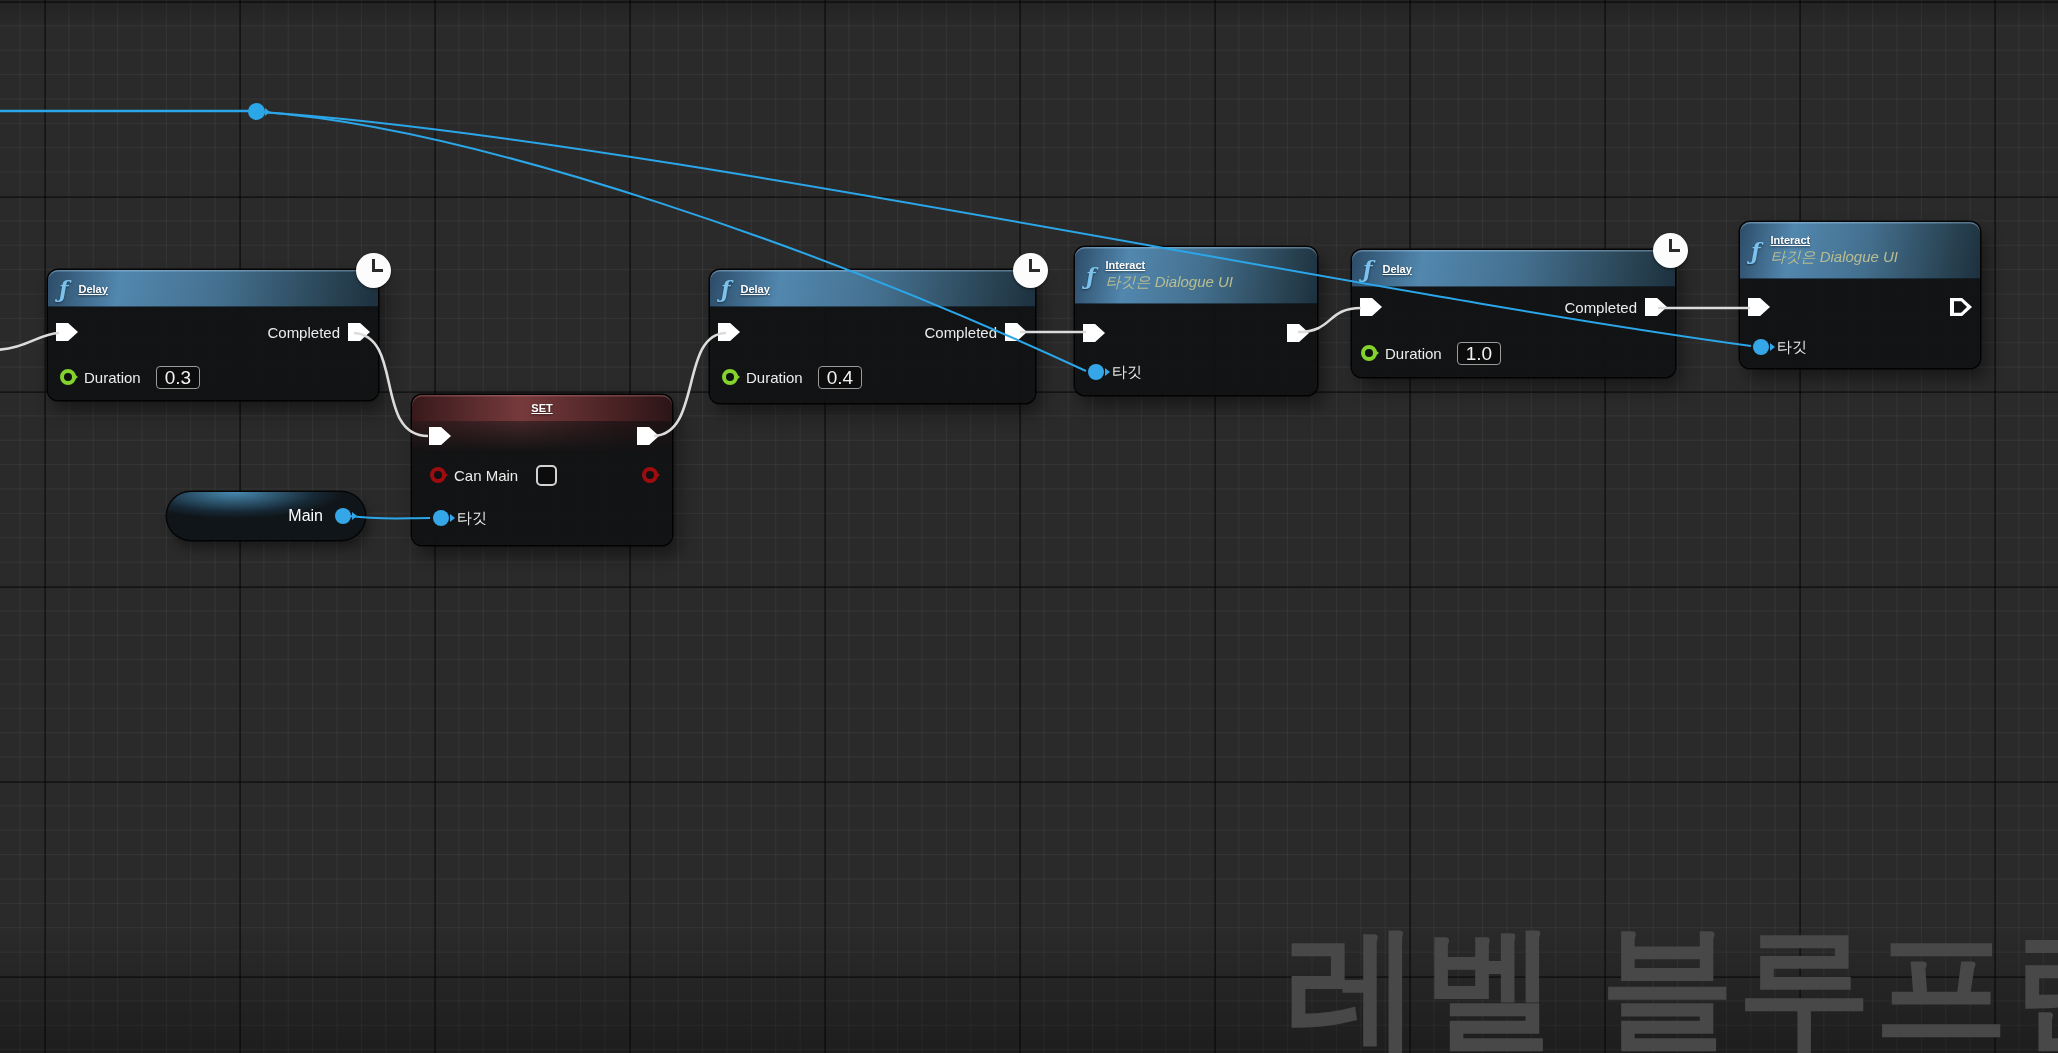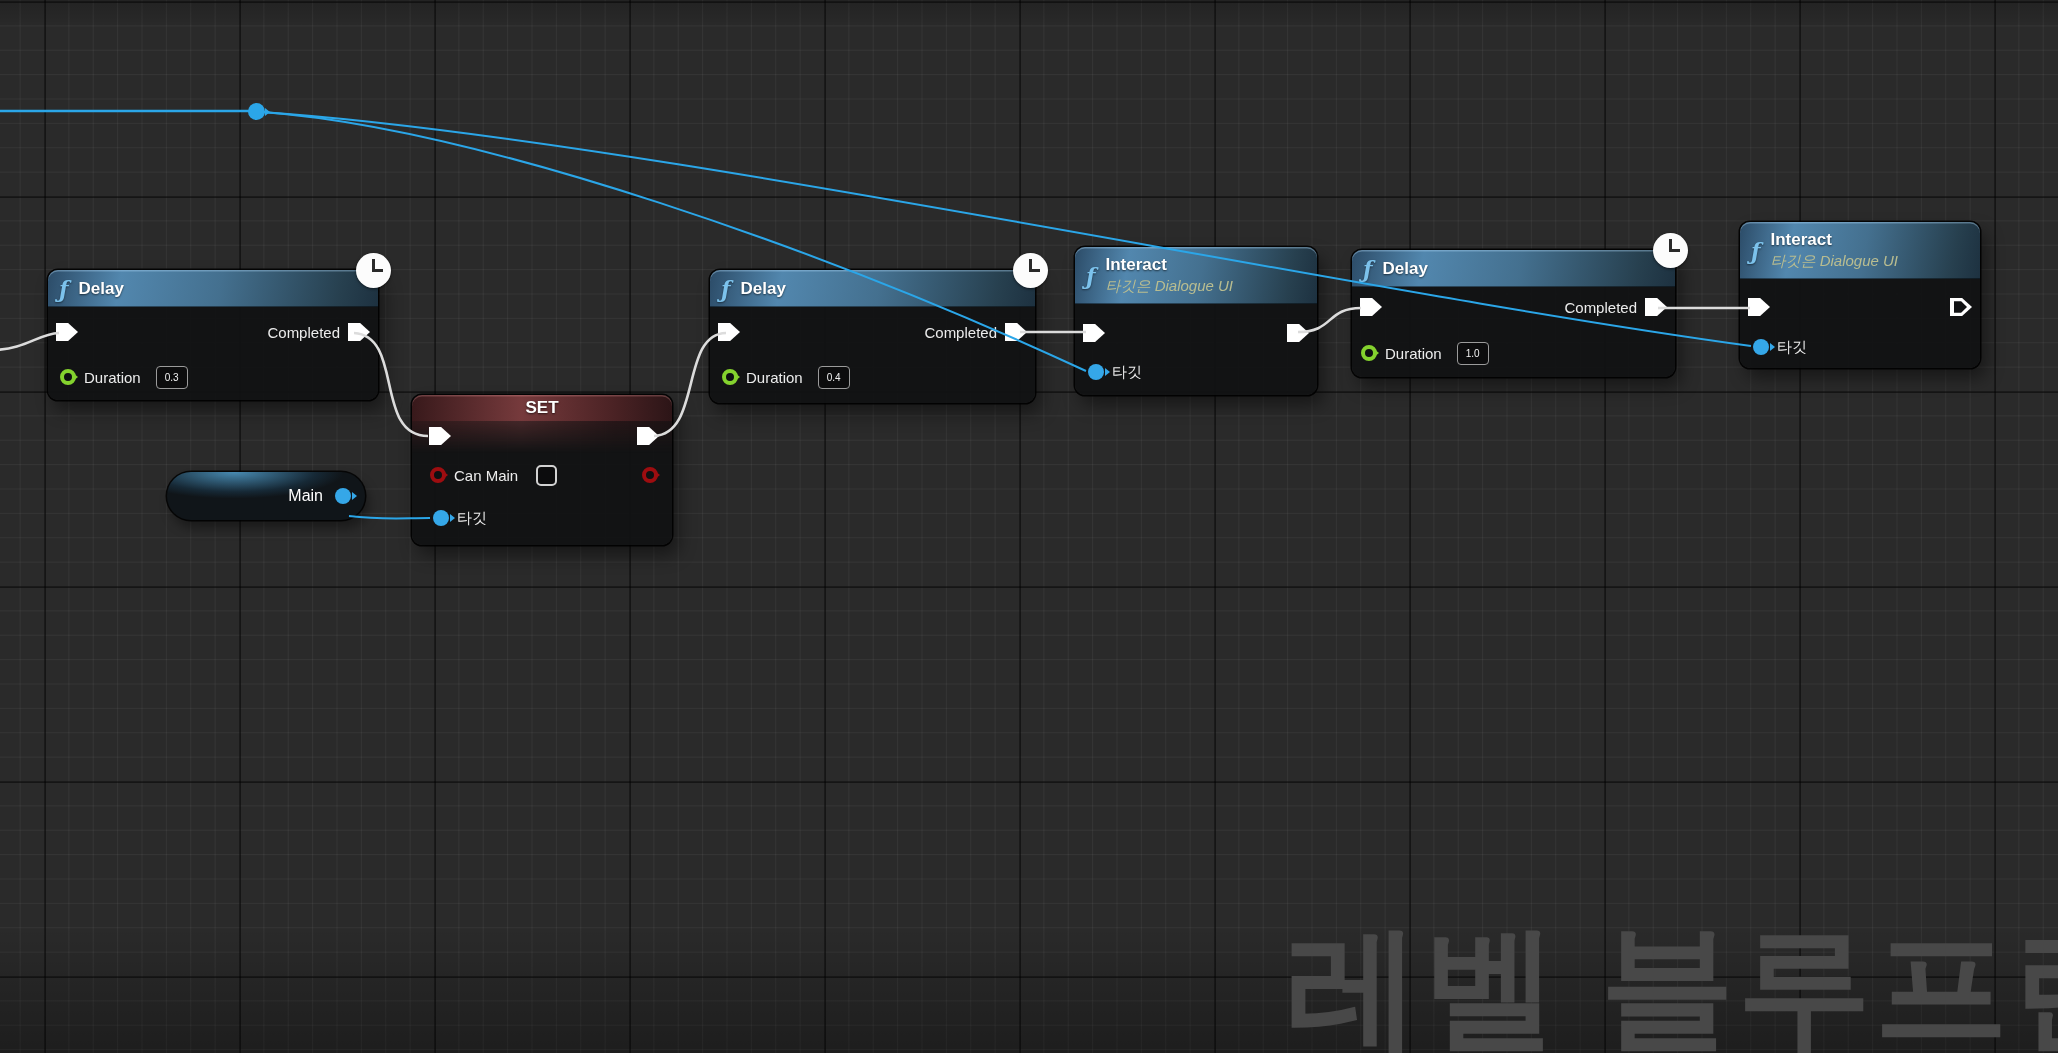--- a/index.html
+++ b/index.html
@@ -24,21 +24,21 @@
   
   .node{position:absolute;z-index:10;border-radius:10px;background:rgba(17,18,19,.94);
     box-shadow:0 0 0 1.5px rgba(0,0,0,.9), 6px 10px 18px rgba(0,0,0,.45);}
   .hdr{display:flex;align-items:center;gap:10px;padding:0 11px;border-radius:10px 10px 0 0;}
   .hdr.blue{background:linear-gradient(100deg,#2c4c68 0%,#5287ae 22%,#44708f 52%,#27404f 88%,#1d3140 100%);
     box-shadow:inset 0 1.5px 0 rgba(175,218,250,.38), inset 0 -1px 0 rgba(0,0,0,.45);}
   .hdr.h1{height:37px;}
   .hdr.h2{height:57px;}
   .fx{font-family:"DejaVu Serif","Liberation Serif",serif;font-style:italic;font-weight:bold;
     font-size:22px;color:#7cc2ec;line-height:1;text-shadow:0 1px 2px rgba(0,0,0,.5);}
-  .ntitle{font-weight:bold;font-size:17px;color:#fff;text-shadow:0 1px 2px rgba(0,0,0,.6);}
+  .ntitle{font-weight:bold;font-size:11px;color:#fff;text-shadow:0 1px 2px rgba(0,0,0,.6);text-decoration:underline;}
   .nsub{font-style:italic;font-size:15px;color:#b9bd90;margin-top:2px;}
   .hcol{display:flex;flex-direction:column;justify-content:center;}
 
   .row{display:flex;align-items:center;height:34px;padding:0 8px;}
   .grow{flex:1;}
   .plabel{font-size:15px;color:#ececec;margin:0 8px;white-space:nowrap;text-align:center;}
 
   
   .epin{width:22px;height:19px;position:relative;flex:none;}
   .epin .sh{position:absolute;inset:0;background:#fff;
@@ -49,21 +49,21 @@
 
   
   .dpin{width:16px;height:16px;border-radius:50%;position:relative;flex:none;background:#0e1012;}
   .dpin::after{content:"";position:absolute;right:-6px;top:50%;transform:translateY(-50%);
     border-top:4px solid transparent;border-bottom:4px solid transparent;}
   .dpin.green{border:4px solid #84d22e;}  .dpin.green::after{border-left:5px solid #84d22e;}
   .dpin.red{border:4px solid #9d0d10;}    .dpin.red::after{border-left:5px solid #9d0d10;}
   .dpin.blue{background:#35a7e8;border:none;} .dpin.blue::after{border-left:5px solid #35a7e8;}
 
   .vbox{margin-left:7px;border:1.5px solid #9b9b9b;border-radius:4px;background:rgba(8,8,8,.55);
-    color:#f2f2f2;font-size:10px;line-height:19px;padding:1px 8px;}
+    color:#f2f2f2;font-size:19px;line-height:19px;padding:1px 8px;}
   .chk{width:21px;height:21px;border:2.5px solid #d2d2d2;border-radius:5px;
     background:rgba(5,5,5,.5);margin-left:10px;flex:none;}
 
   .clock{position:absolute;width:35px;height:35px;border-radius:50%;background:#fcfcfc;
     top:-17px;right:-13px;box-shadow:0 1px 3px rgba(0,0,0,.55);z-index:12;}
   .clock::before{content:"";position:absolute;left:15.5px;top:6px;width:3.5px;height:13px;background:#2a2a2a;}
   .clock::after{content:"";position:absolute;left:15.5px;top:15.5px;width:11px;height:3.5px;background:#2a2a2a;}
 
   
   .hdr.red{height:26px;justify-content:center;border-radius:10px 10px 0 0;
@@ -139,21 +139,21 @@
       <span class="chk"></span>
       <span class="grow"></span>
       <span class="dpin red"></span>
     </div>
     <div class="row" style="margin-top:9px;padding-left:21px;">
       <span class="dpin blue"></span>
       <span class="plabel">타깃</span>
     </div>
   </div>
 
-  <div class="varnode" style="left:167px;top:472px;width:198px;height:48px;gap:12px;">
+  <div class="varnode" style="left:167px;top:492px;width:198px;height:48px;gap:12px;">
     <span class="vlabel">Main</span>
     <span class="dpin blue"></span>
   </div>
 
   <div class="node" style="left:710px;top:270px;width:325px;height:133px;">
     <div class="clock"></div>
     <div class="hdr blue h1">
       <span class="fx">ƒ</span>
       <span class="ntitle">Delay</span>
     </div>

